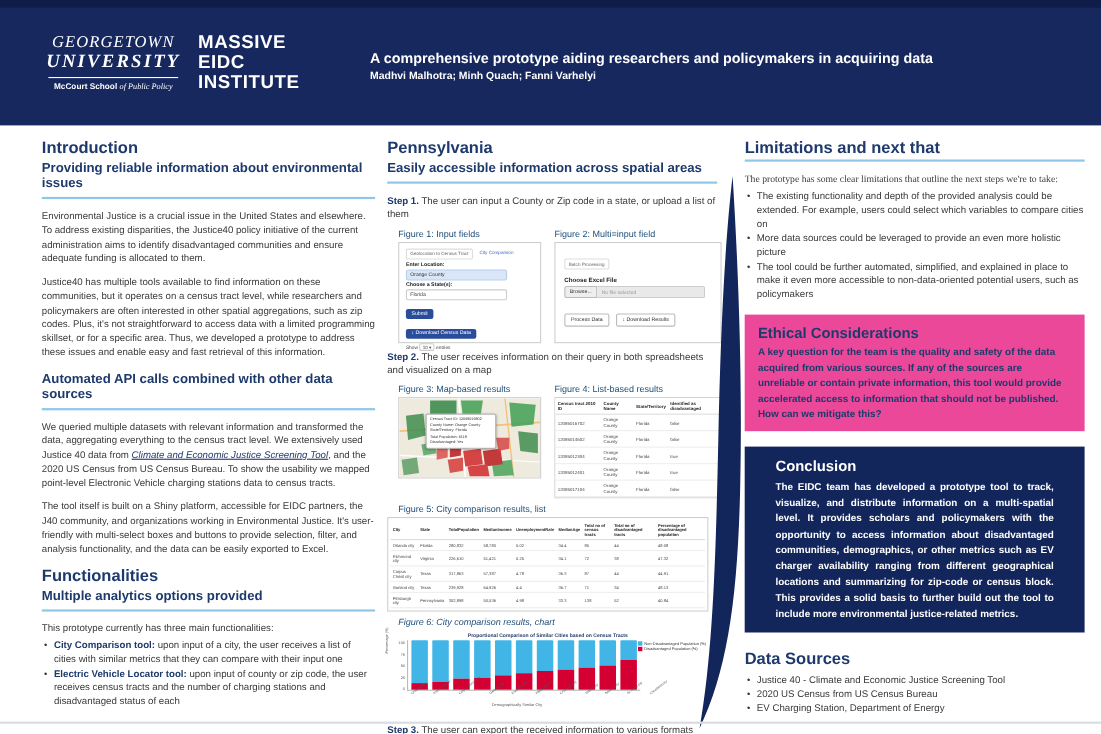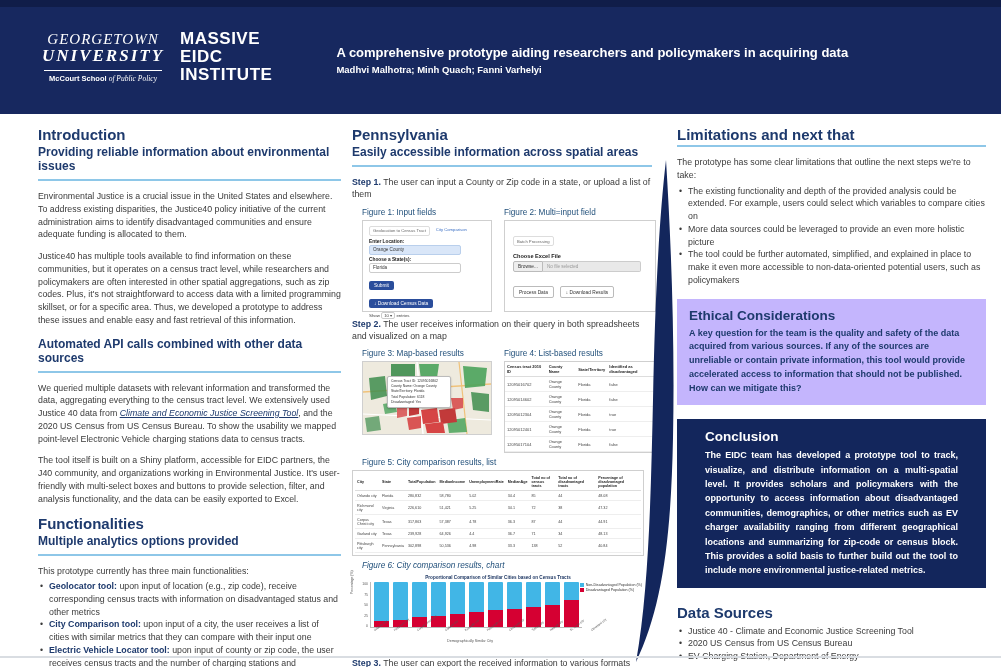--- a/index.html
+++ b/index.html
@@ -88,21 +88,21 @@
   .fig6-yaxis { width:12px; display:flex; flex-direction:column; justify-content:space-between; font-size:3.4px; color:#555; text-align:right; padding-right:2px; position:relative; }
   .fig6-ylab { position:absolute; left:-8px; top:12px; transform:rotate(-90deg); transform-origin:left top; font-size:3.4px; color:#555; white-space:nowrap; }
   .fig6-bars { flex:1; display:flex; gap:4px; align-items:stretch; border-left:1px solid #bbb; border-bottom:1px solid #bbb; padding:0 3px; }
   .bar-col { flex:1; display:flex; flex-direction:column; }
   .bar-top { border-radius:1px 1px 0 0; }
   .fig6-xlabels { display:flex; gap:4px; margin:1px 12px 0 15px; margin-right:56px; height:10px; }
   .fig6-xlabels span { flex:1; font-size:3px; color:#555; transform:rotate(-38deg); transform-origin:top left; white-space:nowrap; }
   .fig6-xlab { text-align:center; font-size:3.6px; color:#555; margin-right:56px; }
 
   
-  .ethics-box { background:#c4b5fd; padding:9px 12px; margin:12px 0 14px 0; }
+  .ethics-box { background:#ec4899; padding:9px 12px; margin:12px 0 14px 0; }
   .ethics-box h3 { color:#1e3a6d; font-size:13.5px; font-weight:bold; margin-bottom:4px; }
   .ethics-box p { color:#1e3a6d; font-size:9px; font-weight:bold; line-height:1.55; }
   .concl-box { background:#13265c; padding:10px 28px; margin-bottom:16px; }
   .concl-box h3 { color:#ffffff; font-size:13.5px; font-weight:bold; margin-bottom:4px; }
   .concl-box p { color:#ffffff; font-size:9px; font-weight:bold; line-height:1.6; text-align:justify; }
   .plainsec h3 { color:#1e3a6d; font-size:15px; font-weight:bold; margin-bottom:4px; }
 
   
   .swoosh { position:absolute; left:628px; top:160px; width:52px; height:502px; pointer-events:none; }
 
@@ -155,21 +155,20 @@
       <p class="para">The tool itself is built on a Shiny platform, accessible for EIDC partners, the J40 community, and organizations working in Environmental Justice. It's user-friendly with multi-select boxes and buttons to provide selection, filter, and analysis functionality, and the data can be easily exported to Excel.</p>
     </div>
 
     <div class="sec">
       <div class="sec-h1">Functionalities</div>
       <div class="sec-h2">Multiple analytics options provided</div>
       <div class="rule"></div>
       <p class="para" style="margin-bottom:2px;">This prototype currently has three main functionalities:</p>
       <ul class="blts">
 
-          <li><span class="lead-navy">Geolocator tool:</span><span> upon input of location (e.g., zip code), receive corresponding census tracts with information on disadvantaged status and other metrics</span></li>
 
           <li><span class="lead-navy">City Comparison tool:</span><span> upon input of a city, the user receives a list of cities with similar metrics that they can compare with their input one</span></li>
 
           <li><span class="lead-navy">Electric Vehicle Locator tool:</span><span> upon input of county or zip code, the user receives census tracts and the number of charging stations and disadvantaged status of each</span></li>
         </ul>
 
     </div>
   </div>
 
   <div class="col col-middle">
@@ -465,21 +464,21 @@
       <div class="fig6-xlab">Demographically Similar City</div>
     </div>
 
     <p class="step" style="margin-top:8px;"><b>Step 3.</b><span> The user can export the received information to various formats</span></p>
 
   </div>
 
   <div class="col col-right">
     <div class="sec-h1">Limitations and next that</div>
     <div class="rule"></div>
-    <p class="para" style="margin-bottom:3px;">The prototype has some clear limitations that outline the next steps we're to take:</p>
+    <p class="para" style="margin-bottom:3px;font-family:Liberation Serif, serif;">The prototype has some clear limitations that outline the next steps we're to take:</p>
     <ul class="blts">
 
     <li>The existing functionality and depth of the provided analysis could be extended. For example, users could select which variables to compare cities on</li>
         <li>More data sources could be leveraged to provide an even more holistic picture</li>
         <li>The tool could be further automated, simplified, and explained in place to make it even more accessible to non-data-oriented potential users, such as policymakers</li>
       </ul>
 
     <div class="ethics-box">
       <h3>Ethical Considerations</h3>
       <p>A key question for the team is the quality and safety of the data acquired from various sources. If any of the sources are unreliable or contain private information, this tool would provide accelerated access to information that should not be published. How can we mitigate this?</p>

